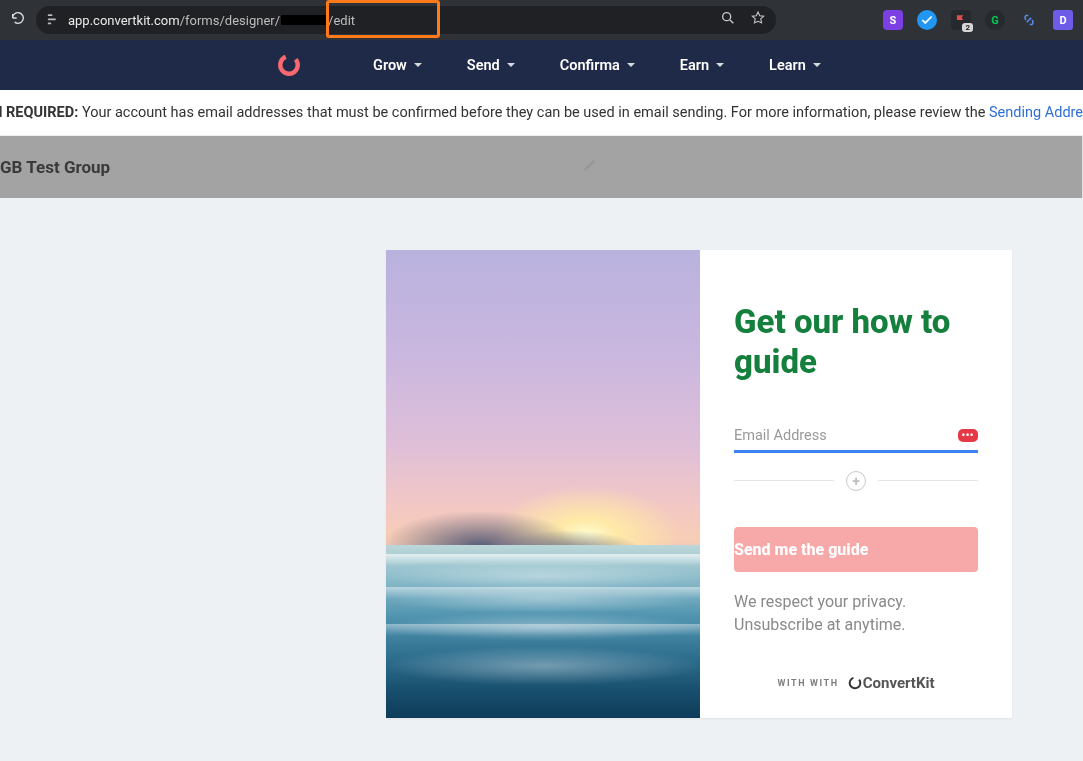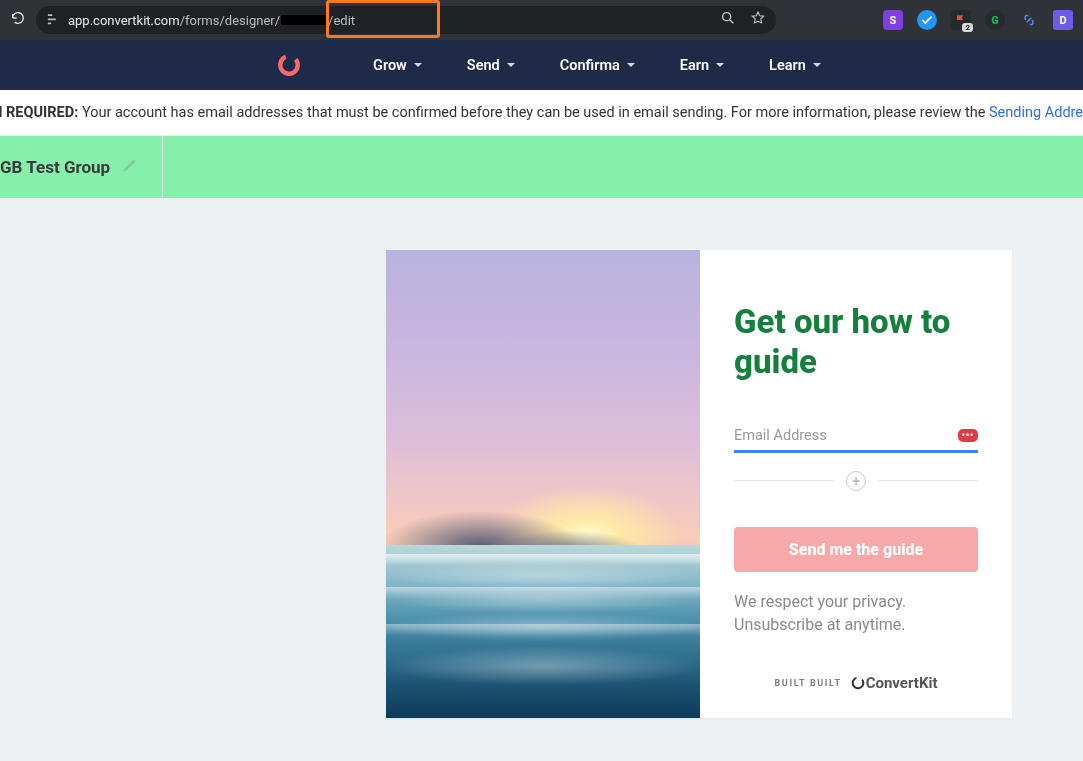--- a/index.html
+++ b/index.html
@@ -35,39 +35,39 @@
   .navitem { color:#fff; font-size:14.5px; font-weight:600; display:flex; align-items:center; gap:6px; cursor:pointer; }
   .navitem svg { width:10px; height:10px; fill:#d6d9e0; }
 
   
   .alert { background:#fff; border-bottom:1px solid #eee; padding:14px 0 14px 0; font-size:14.5px; color:#333; white-space:nowrap; overflow:hidden; }
   .alert b { font-weight:700; }
   .alert a { color:#2f6fd8; text-decoration:none; }
   .alert-inner { margin-left:-22px; }
 
   
-  .titlebar { height:62px; background:#86efac; display:flex; align-items:center; padding:0 0 0 0; }
+  .titlebar { height:62px; background:#a3a3a3; display:flex; align-items:center; padding:0 0 0 0;justify-content:space-between; }
   .titlebar .name { font-size:17px; font-weight:700; color:#3a3a3a; margin-left:0; }
   .titlebar .pencil { margin-left:12px; opacity:.4; }
   .titlebar .pencil svg { width:16px; height:16px; fill:#888; }
   .titlebar .divider { width:1px; height:62px; background:#e4e4e4; margin-left:24px; }
 
   
   .canvas { background:#eef1f4; height:609px; position:relative; }
   .card { position:absolute; top:52px; left:386px; width:626px; height:468px; background:#fff; display:flex; box-shadow:0 1px 2px rgba(0,0,0,.05); }
   .card .photo { width:314px; height:100%; position:relative; overflow:hidden; }
   .card .content { flex:1; padding:52px 34px 26px; display:flex; flex-direction:column; }
   .card h1 { font-size:33px; font-weight:800; color:#15803d; line-height:1.22; }
   .email-row { margin-top:44px; display:flex; align-items:center; border-bottom:3px solid #3b82f6; padding-bottom:6px; }
   .email-row .ph { color:#9a9a9a; font-size:14.5px; flex:1; }
   .email-row .pill { background:#e63946; color:#fff; border-radius:5px; padding:1px 4px; font-size:10px; font-weight:800; letter-spacing:.5px; }
   .addfield { margin-top:18px; display:flex; align-items:center; gap:12px; }
   .addfield .line { height:1px; flex:1; background:#e4e4e4; }
   .addfield .plus { width:20px; height:20px; border:1px solid #c9c9c9; border-radius:50%; display:flex; align-items:center; justify-content:center; color:#bdbdbd; font-size:14px; font-weight:600; cursor:pointer; }
-  .cta { margin-top:36px; background:#f7a8a8; color:#fff; font-size:16px; font-weight:800; text-align:center; padding:13px 0; border-radius:4px; cursor:pointer; }
+  .cta { margin-top:36px; background:#f7a8a8; color:#fff; font-size:16px; font-weight:800; text-align:left; padding:13px 0; border-radius:4px; cursor:pointer; }
   .disclaimer { margin-top:18px; font-size:16px; color:#8a8a8a; line-height:1.45; }
   .builtwith { margin-top:auto; padding-top:14px; display:flex; align-items:center; justify-content:center; gap:8px; color:#7e7e7e; }
   .builtwith .lab { font-size:9px; letter-spacing:1.6px; font-weight:700; }
   .builtwith .brand { font-size:15px; font-weight:700; color:#555; display:flex; align-items:center; }
   .builtwith .brand svg { width:16px; height:16px; }
 
   
   .sky {
     position:absolute; inset:0;
     background:
@@ -230,21 +230,21 @@
         <span class="line"></span>
         <span class="plus">+</span>
         <span class="line"></span>
       </div>
 
       <div class="cta">Send me the guide</div>
 
       <div class="disclaimer">We respect your privacy. Unsubscribe at anytime.</div>
 
       <div class="builtwith">
-        <span class="lab">BUILT BUILT</span>
+        <span class="lab">WITH WITH</span>
         <span class="brand">
           <svg viewBox="0 0 24 24">
               <circle cx="12" cy="12" r="8" fill="none" stroke="#333" stroke-width="3" stroke-dasharray="40 16" transform="rotate(-40 12 12)"></circle>
             </svg>
           <span>ConvertKit</span>
         </span>
       </div>
     </div>
 
   </div>

